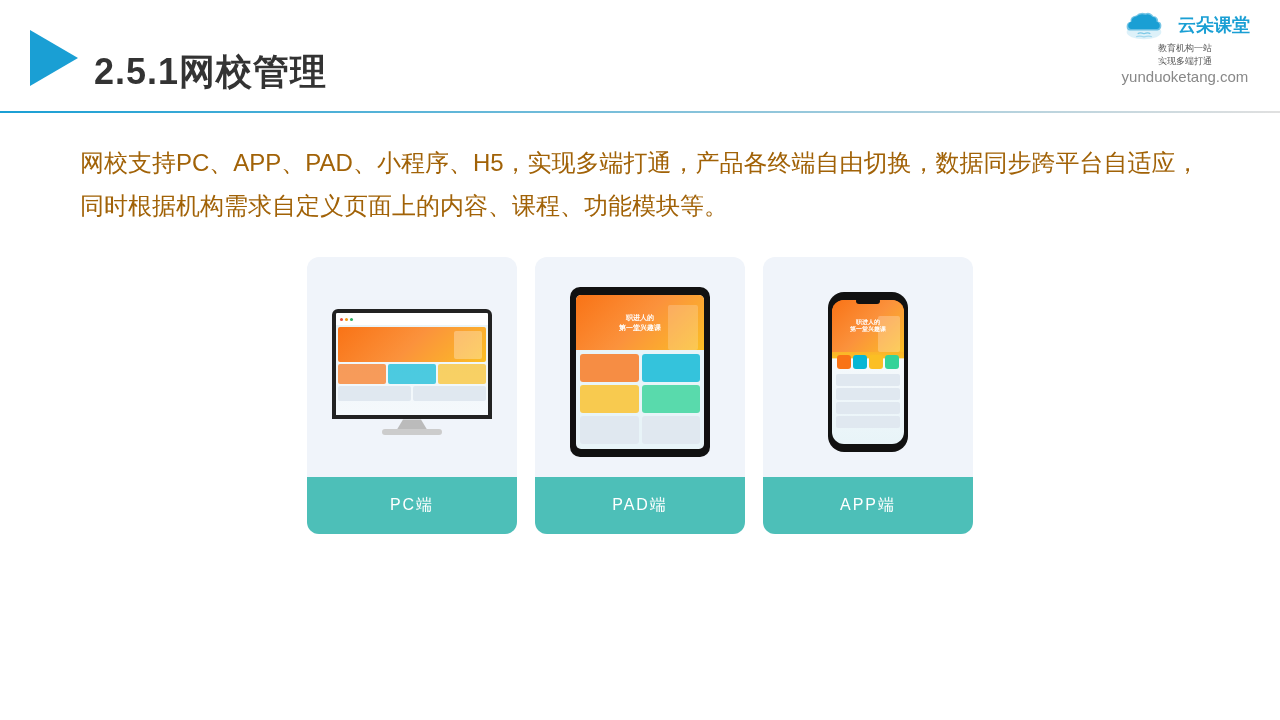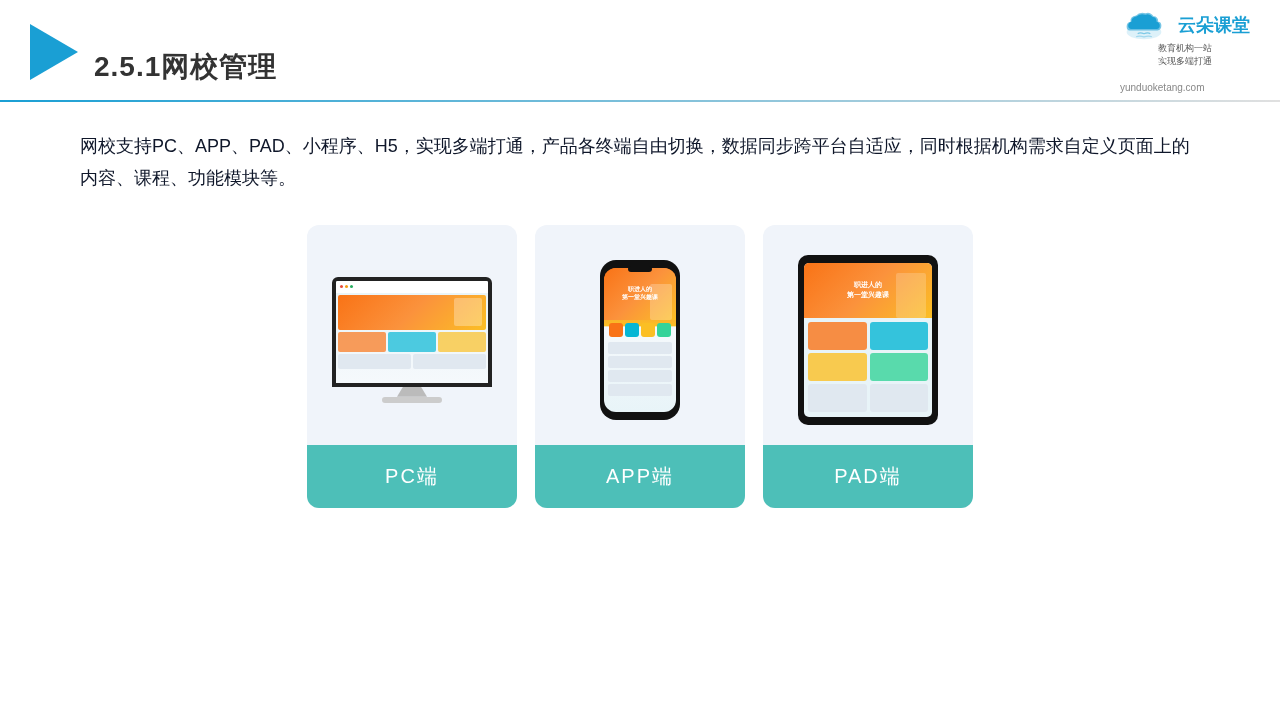--- a/index.html
+++ b/index.html
@@ -22,32 +22,33 @@
     .logo-triangle {
       width: 0;
       height: 0;
       border-top: 28px solid transparent;
       border-bottom: 28px solid transparent;
       border-left: 48px solid #1a9fd4;
       margin-right: 16px;
       flex-shrink: 0;
     }
     .title {
-      font-size: 28px;
+      font-size: 36px;
       font-weight: bold;
       color: #333;
       letter-spacing: 1px;
       margin-top: 30px;
     }
     .brand-logo {
       position: absolute;
       right: 30px;
       top: 10px;
       display: flex;
       flex-direction: column;
+      align-items: center;
     }
     .brand-icon {
       display: flex;
       align-items: center;
       gap: 6px;
     }
     .cloud-svg {
       width: 48px;
       height: 30px;
     }
@@ -58,37 +59,37 @@
       margin-left: 4px;
     }
     .brand-sub {
       font-size: 9px;
       color: #555;
       text-align: center;
       line-height: 1.4;
       margin-top: 2px;
     }
     .brand-url {
-      font-size: 10px;
+      font-size: 15px;
       color: #888;
-      margin-top: 15px;
+      margin-top: 1px;
     }
 
     
     .divider {
       height: 2px;
       background: linear-gradient(to right, #1a9fd4, #e0e0e0);
       margin: 14px 0 0 0;
     }
 
     
     .description {
       padding: 28px 80px 20px 80px;
-      font-size: 18px;
-      color: #0f172a;
+      font-size: 24px;
+      color: #a16207;
       line-height: 1.8;
     }
 
     
     .cards-container {
       display: flex;
       justify-content: center;
       gap: 18px;
       padding: 10px 50px 0 50px;
     }
@@ -311,21 +312,21 @@
       height: 28px;
       border-radius: 3px;
     }
 
     
     .card-label {
       width: 100%;
       background: #4dbfb8;
       color: white;
       text-align: center;
-      font-size: 20px;
+      font-size: 16px;
       padding: 18px 0;
       font-weight: 500;
       letter-spacing: 2px;
     }
   </style>
 </head>
 <body>
 
 <div class="header">
   <div class="logo-triangle"></div>
@@ -385,62 +386,62 @@
         </div>
         <div class="desktop-stand"></div>
         <div class="desktop-base"></div>
       </div>
     </div>
     <div class="card-label">PC端</div>
   </div>
 
   <div class="card">
     <div class="card-image-area">
-      <div class="phone-mockup">
-        <div class="phone-notch"></div>
-        <div class="phone-screen">
-          <div class="phone-screen-banner">
-            <div class="phone-banner-text">职进人的<br>第一堂兴趣课</div>
-            <div class="phone-person"></div>
-          </div>
-          <div class="phone-icons-row">
-            <div class="phone-icon-item" style="background:#f97316"></div>
-            <div class="phone-icon-item" style="background:#06b6d4"></div>
-            <div class="phone-icon-item" style="background:#fbbf24"></div>
-            <div class="phone-icon-item" style="background:#34d399"></div>
-          </div>
-          <div class="phone-course-list">
-            <div class="phone-course-item"></div>
-            <div class="phone-course-item"></div>
-            <div class="phone-course-item"></div>
-            <div class="phone-course-item"></div>
-          </div>
-        </div>
-      </div>
-    </div>
-    <div class="card-label">APP端</div>
-  </div>
-
-  <div class="card">
-    <div class="card-image-area">
       <div class="tablet-mockup">
         <div class="tablet-screen">
           <div class="tablet-banner">
             <div class="tablet-banner-text">职进人的<br>第一堂兴趣课</div>
             <div class="tablet-person"></div>
           </div>
           <div class="tablet-content">
             <div class="tablet-card" style="background:#f97316;opacity:0.8"></div>
             <div class="tablet-card" style="background:#06b6d4;opacity:0.8"></div>
             <div class="tablet-card" style="background:#fbbf24;opacity:0.8"></div>
             <div class="tablet-card" style="background:#34d399;opacity:0.8"></div>
             <div class="tablet-card" style="background:#e0e8f0"></div>
             <div class="tablet-card" style="background:#e0e8f0"></div>
           </div>
         </div>
       </div>
     </div>
     <div class="card-label">PAD端</div>
   </div>
 
+  <div class="card">
+    <div class="card-image-area">
+      <div class="phone-mockup">
+        <div class="phone-notch"></div>
+        <div class="phone-screen">
+          <div class="phone-screen-banner">
+            <div class="phone-banner-text">职进人的<br>第一堂兴趣课</div>
+            <div class="phone-person"></div>
+          </div>
+          <div class="phone-icons-row">
+            <div class="phone-icon-item" style="background:#f97316"></div>
+            <div class="phone-icon-item" style="background:#06b6d4"></div>
+            <div class="phone-icon-item" style="background:#fbbf24"></div>
+            <div class="phone-icon-item" style="background:#34d399"></div>
+          </div>
+          <div class="phone-course-list">
+            <div class="phone-course-item"></div>
+            <div class="phone-course-item"></div>
+            <div class="phone-course-item"></div>
+            <div class="phone-course-item"></div>
+          </div>
+        </div>
+      </div>
+    </div>
+    <div class="card-label">APP端</div>
+  </div>
+
 
 
 </div>
 
 </body></html>

